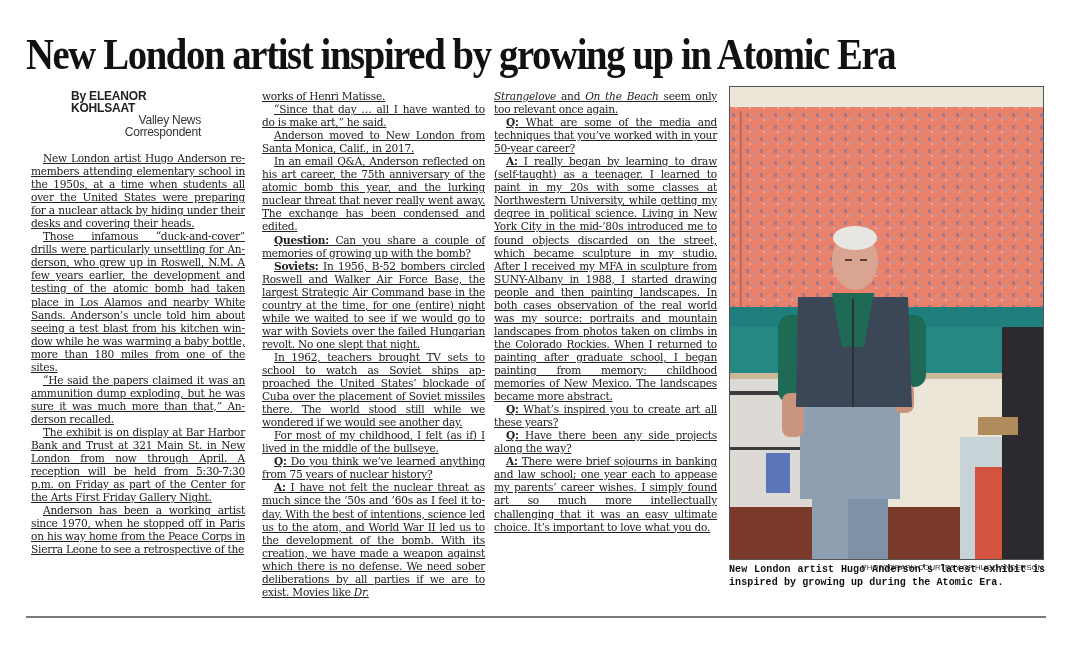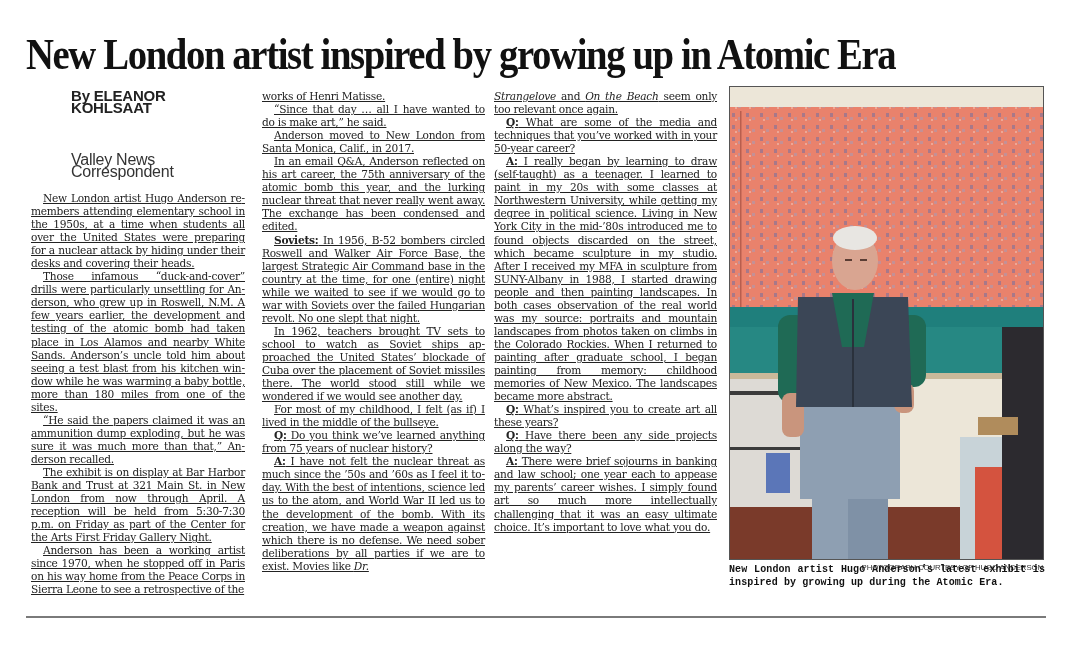--- a/index.html
+++ b/index.html
@@ -17,25 +17,25 @@
     color:#222; letter-spacing:-0.25px;
   }
   .col1 { left:31px; width:214px; }
   .col2 { left:262px; width:223px; top:90px; }
   .col3 { left:494px; width:223px; top:90px; }
   .col p { margin:0; text-indent:12px;text-decoration:underline; }
   .col p.noindent { text-indent:0; }
   .byline { text-align:center; margin-bottom:14px; margin-left:40px; width:130px; }
   .byline .name {
     font-family:"Liberation Sans","DejaVu Sans",sans-serif; font-weight:bold;
-    font-size:15px; line-height:12px; letter-spacing:-0.2px; display:block; text-align:left;
+    font-size:12px; line-height:12px; letter-spacing:-0.2px; display:block; text-align:left;
   }
   .byline .role {
     font-family:"Liberation Sans","DejaVu Sans",sans-serif;
-    font-size:16px; line-height:12px; display:block; text-align:left; color:#333;margin-top:40px;
+    font-size:12px; line-height:12px; display:block; text-align:right; color:#333;
   }
   .b { font-weight:bold; }
   .i { font-style:italic;margin-top:22px; }
   .photo {
     position:absolute; left:729px; top:86px; width:313px; height:472px;
     border:1px solid #555; overflow:hidden; background:#e9e2d2;
   }
   .credit {
     position:absolute; left:729px; top:563px; width:314px; text-align:right;
     font-family:"Liberation Sans","DejaVu Sans",sans-serif; font-size:7.8px; color:#333;
@@ -66,20 +66,21 @@
       <p><span>Anderson has been a working artist since 1970, when he stopped off in Paris on his way home from the Peace Corps in Sierra Leone to see a retrospective of the</span></p>
     </div>
 </div>
 
 <div class="col col2">
   <div>
       <p class="noindent"><span>works of Henri Matisse.</span></p>
       <p><span>“Since that day … all I have wanted to do is make art,” he said.</span></p>
       <p><span>Anderson moved to New London from Santa Monica, Calif., in 2017.</span></p>
       <p><span>In an email Q&amp;A, Anderson reflected on his art career, the 75th anniversary of the atomic bomb this year, and the lurk­ing nuclear threat that never really went away. The exchange has been condensed and edited.</span></p>
+      <p><span class="b">Question:</span><span> Can you share a couple of memories of growing up with the bomb?</span></p>
       <p><span class="b">Soviets:</span><span> In 1956, B-52 bombers circled Roswell and Walker Air Force Base, the largest Strategic Air Command base in the country at the time, for one (entire) night while we waited to see if we would go to war with Soviets over the failed Hun­garian revolt. No one slept that night.</span></p>
       <p><span>In 1962, teachers brought TV sets to school to watch as Soviet ships ap­proached the United States’ blockade of Cuba over the placement of Soviet mis­siles there. The world stood still while we wondered if we would see another day.</span></p>
       <p><span>For most of my childhood, I felt (as if) I lived in the middle of the bullseye.</span></p>
       <p><span class="b">Q:</span><span> Do you think we’ve learned any­thing from 75 years of nuclear history?</span></p>
       <p><span class="b">A:</span><span> I have not felt the nuclear threat as much since the ’50s and ’60s as I feel it to­day. With the best of intentions, science led us to the atom, and World War II led us to the development of the bomb. With its creation, we have made a weapon against which there is no defense. We need sober deliberations by all parties if we are to exist. Movies like </span><span class="i">Dr.</span></p>
     </div>
 </div>
 
 <div class="col col3">
   <div>

